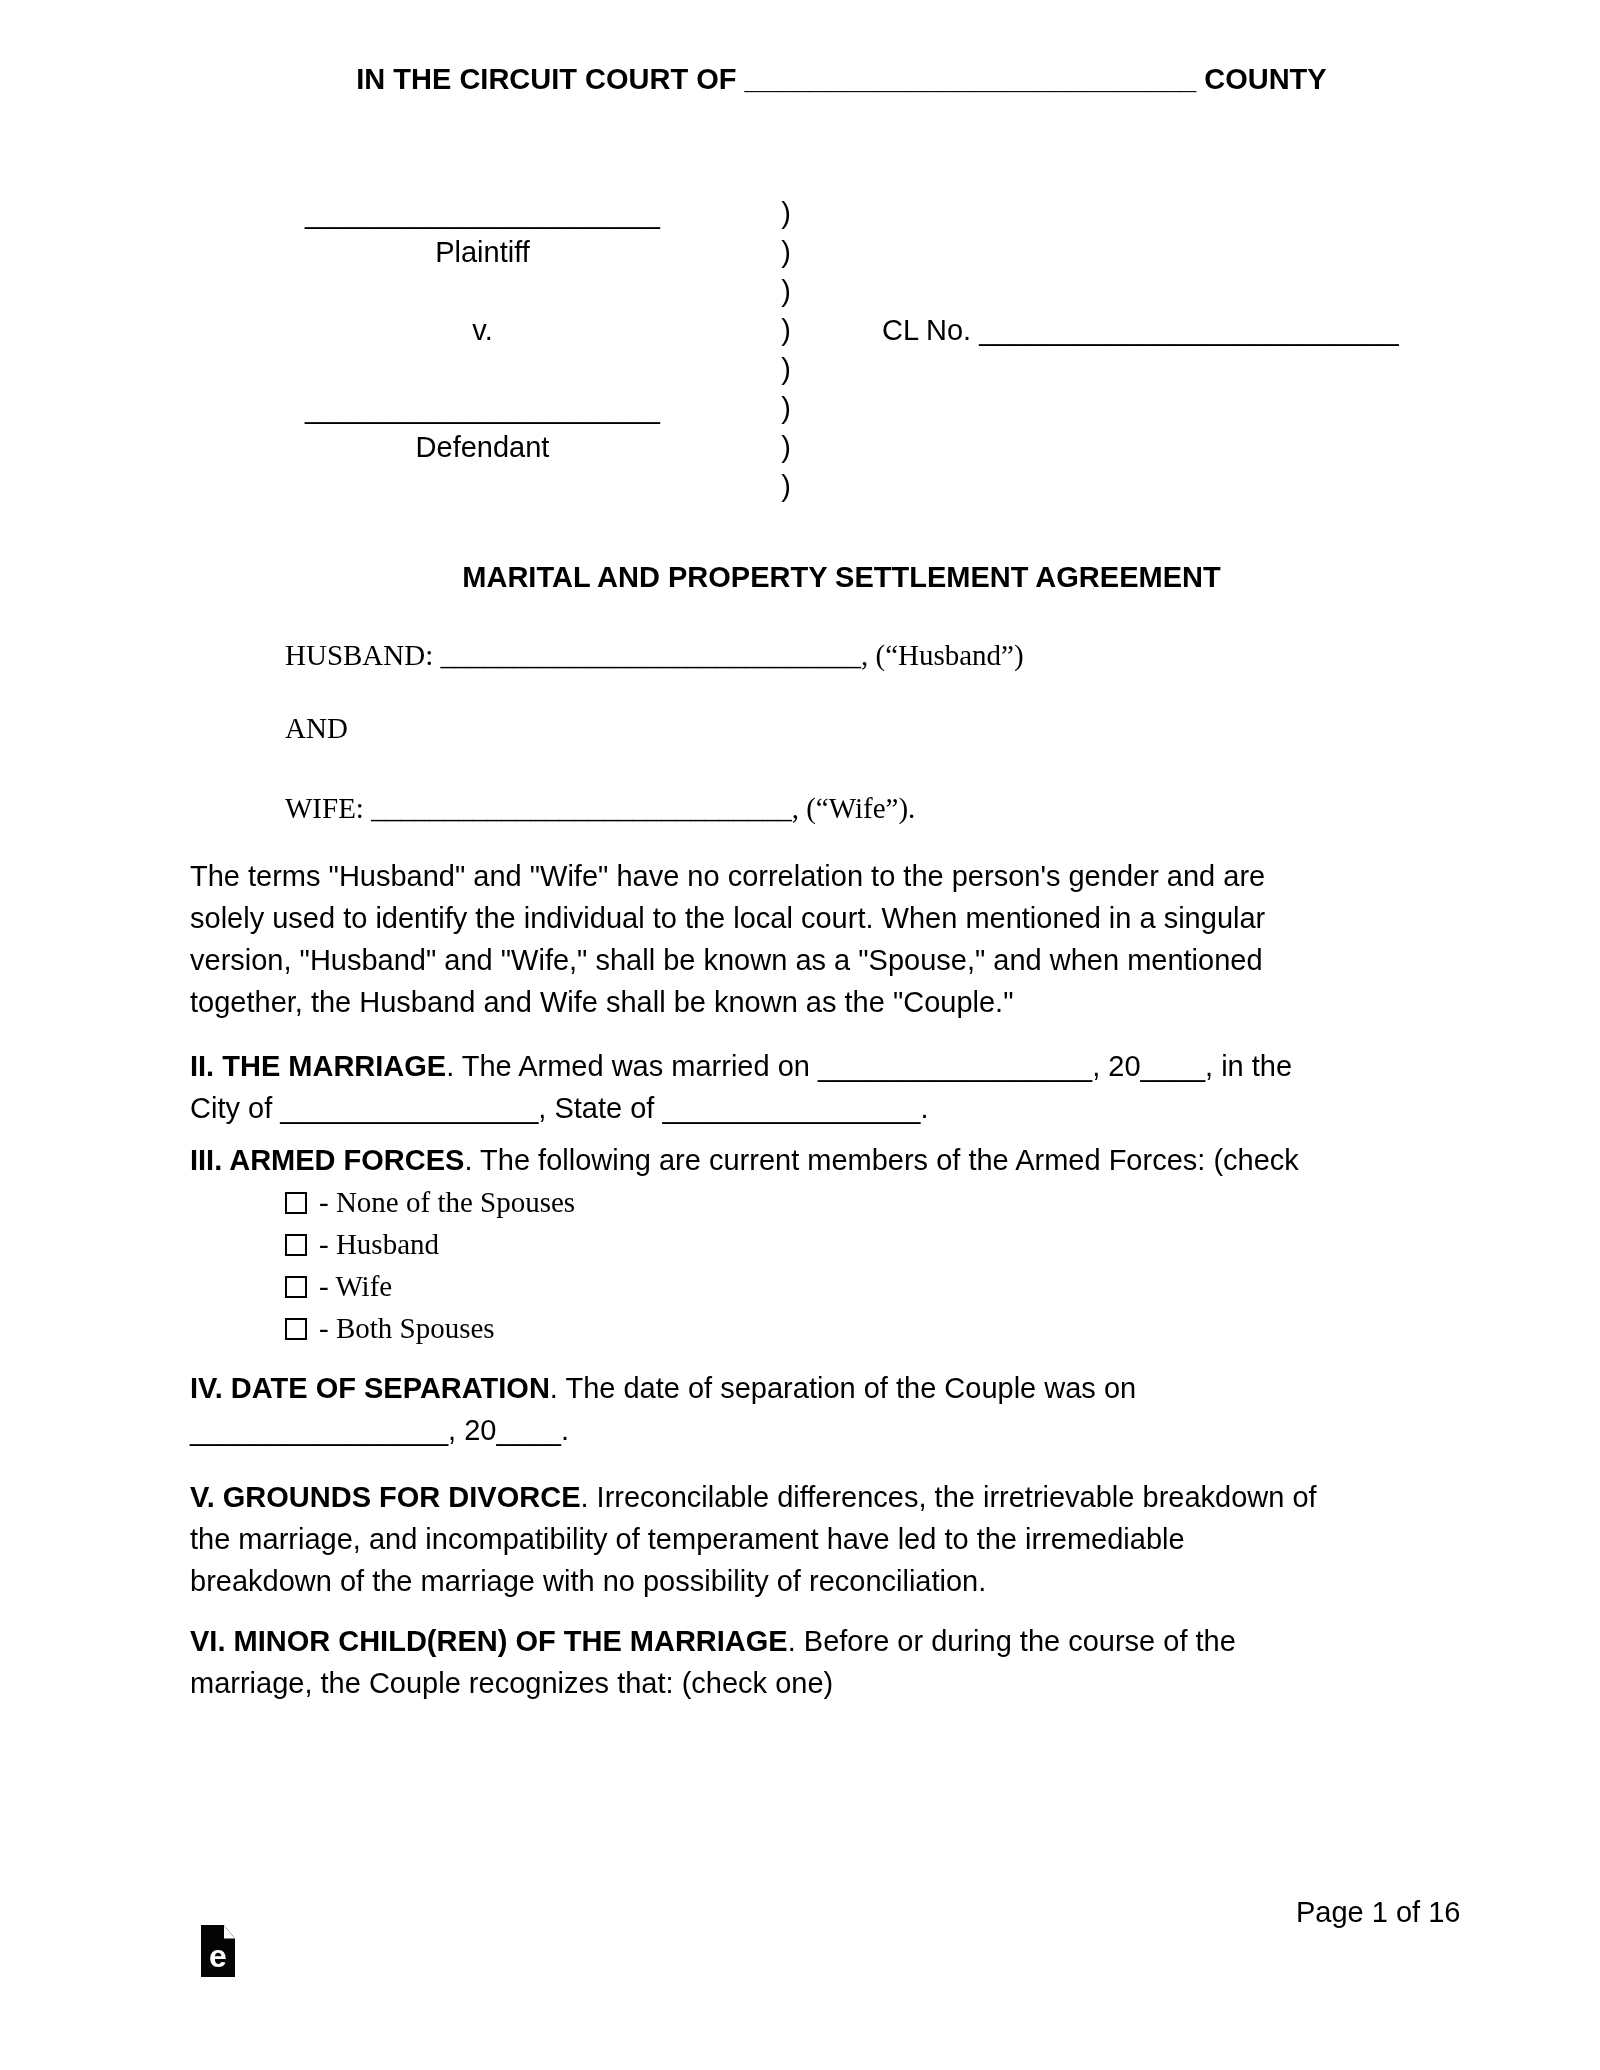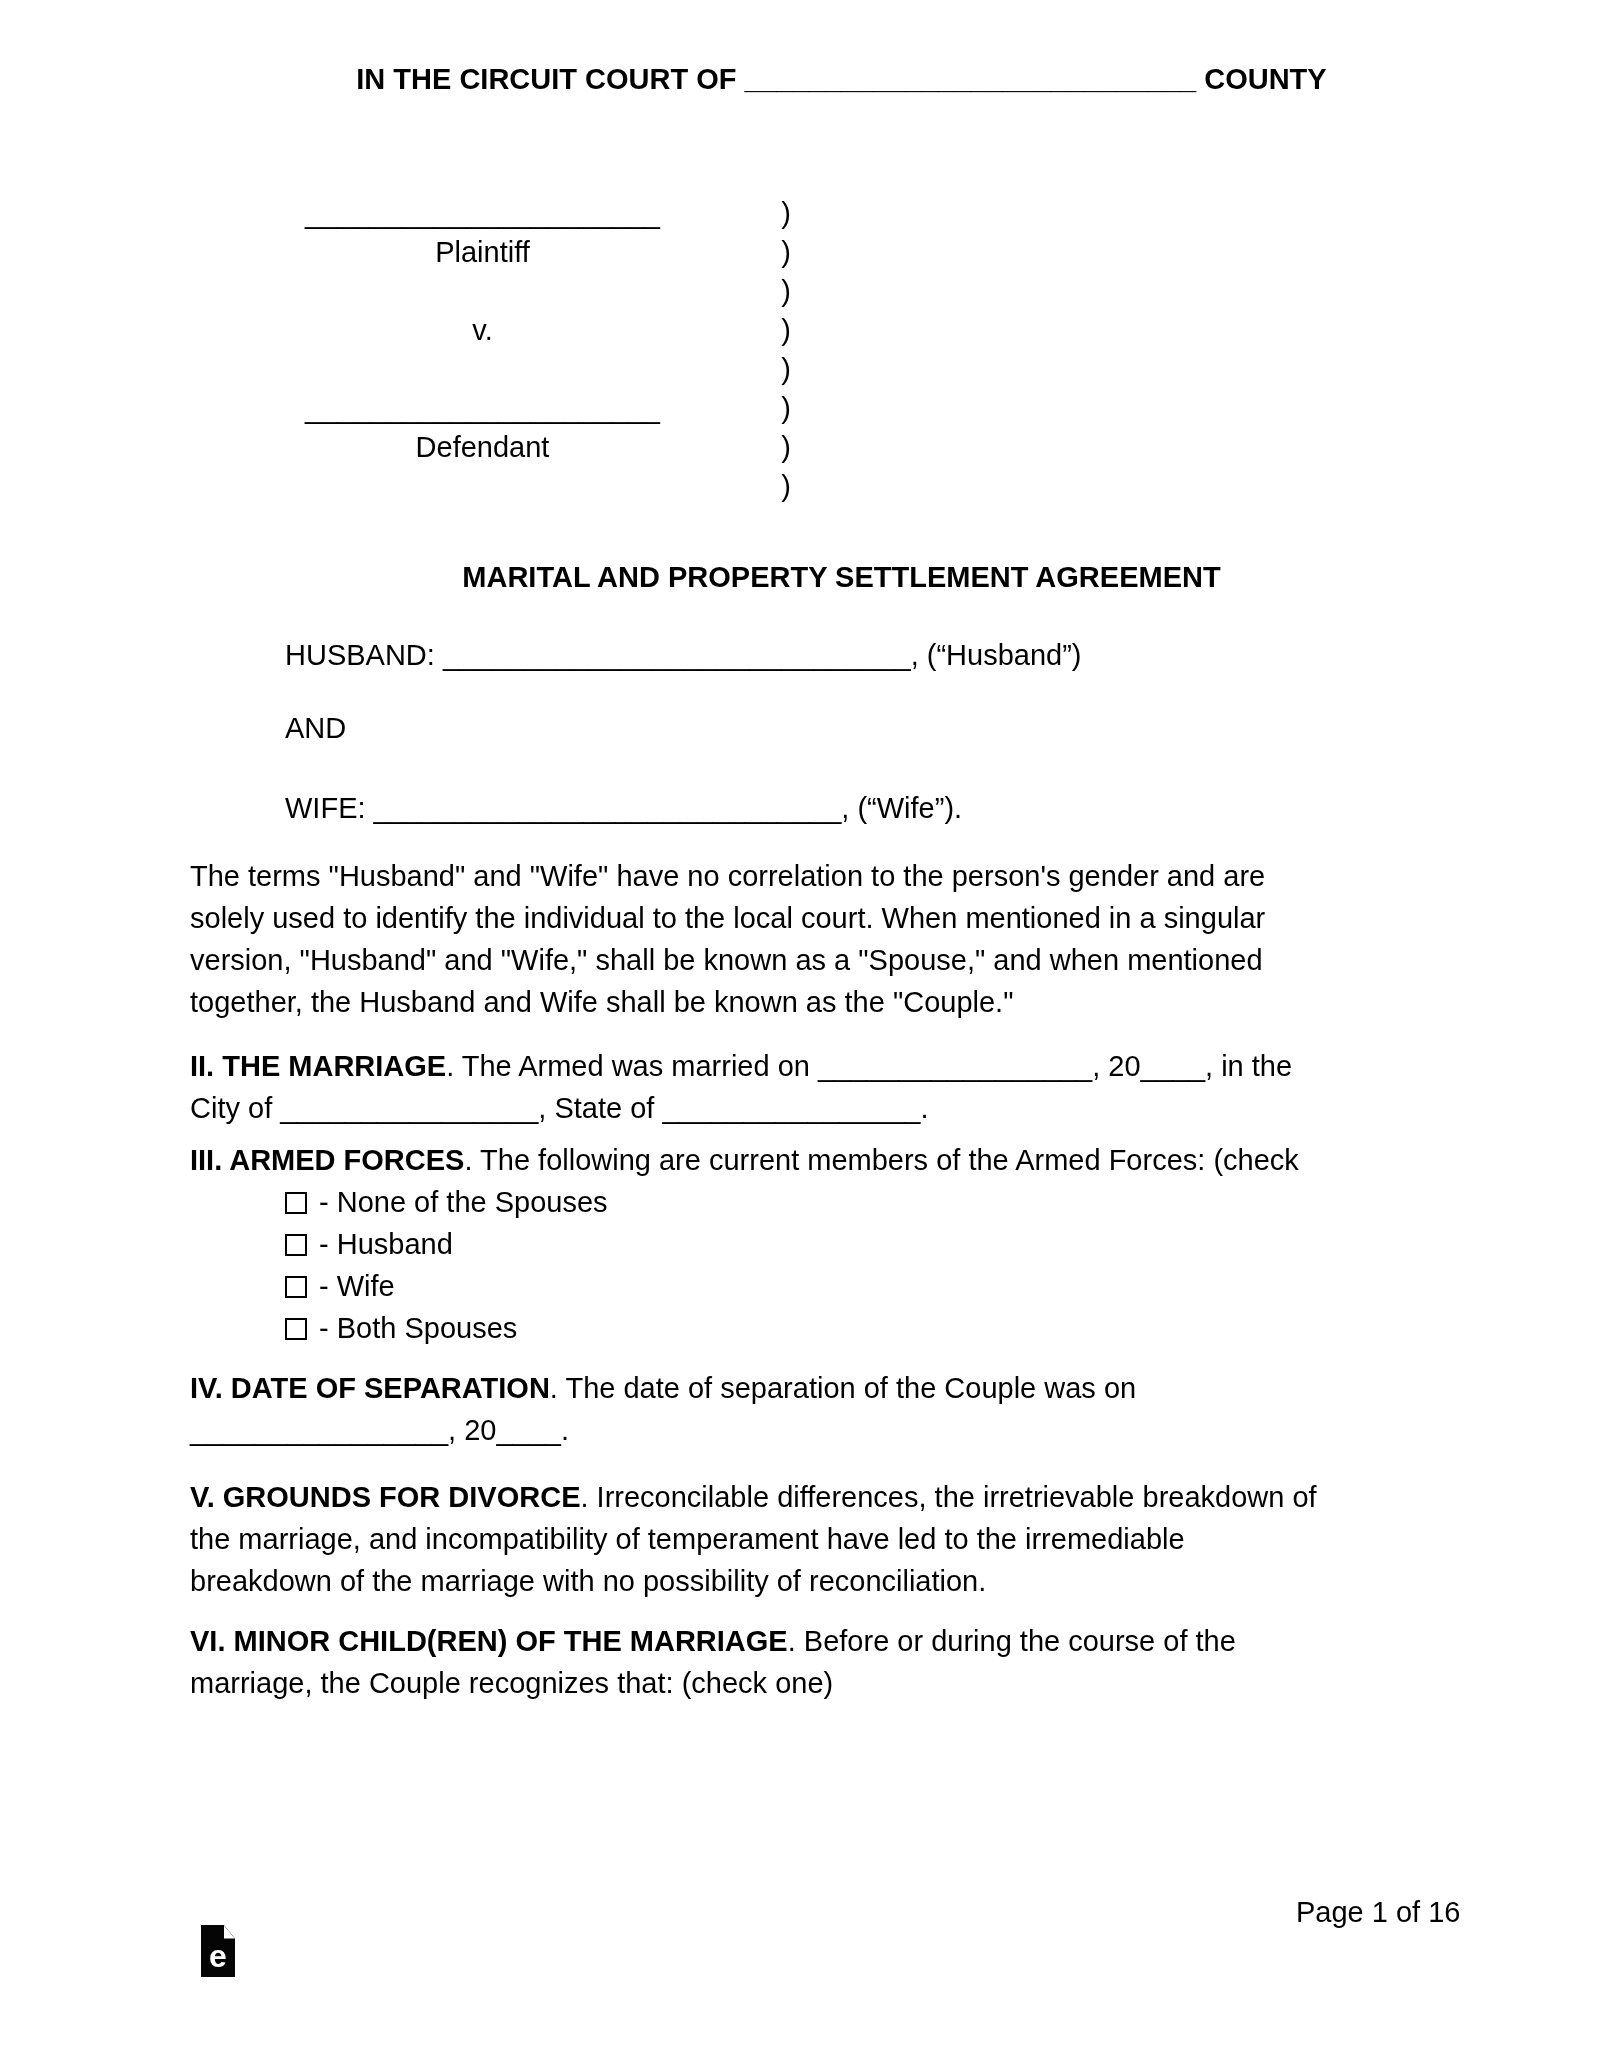--- a/index.html
+++ b/index.html
@@ -39,21 +39,21 @@
   .cl-row { padding-top: 117px; }
   .doc-title {
     text-align: center;
     font-weight: bold;
     margin-top: 50px;
     line-height: 42px;
     white-space: nowrap;
   }
   .para { line-height: 42px; }
   .line { white-space: nowrap; }
-  .indent { padding-left: 95px; }
+  .indent { padding-left: 95px; font-family: Liberation Serif, serif; }
   .p-sec1 { margin-top: 57px; }
   .p-husband { margin-top: 36px; }
   .p-and { margin-top: 31px; }
   .p-wife { margin-top: 38px; }
   .p-terms { margin-top: 26px; }
   .p-sec2 { margin-top: 22px; }
   .p-sec3 { margin-top: 10px; }
   .p-sec4 { margin-top: 18px; }
   .p-sec5 { margin-top: 25px; }
   .p-sec6 { margin-top: 18px; }
@@ -123,20 +123,23 @@
     <div class="caption-parens">
       <div class="cline">)</div>
       <div class="cline">)</div>
       <div class="cline">)</div>
       <div class="cline">)</div>
       <div class="cline">)</div>
       <div class="cline">)</div>
       <div class="cline">)</div>
       <div class="cline">)</div>
     </div>
+    <div class="caption-right">
+      <div class="cline cl-row">CL No. __________________________</div>
+    </div>
   </div>
 
   <div class="doc-title">MARITAL AND PROPERTY SETTLEMENT AGREEMENT</div>
 
 
   <div class="para p-husband indent line">HUSBAND: _____________________________, (“Husband”)</div>
   <div class="para p-and indent line">AND</div>
   <div class="para p-wife indent line">WIFE: _____________________________, (“Wife”).</div>
 
   <div class="para p-terms">

